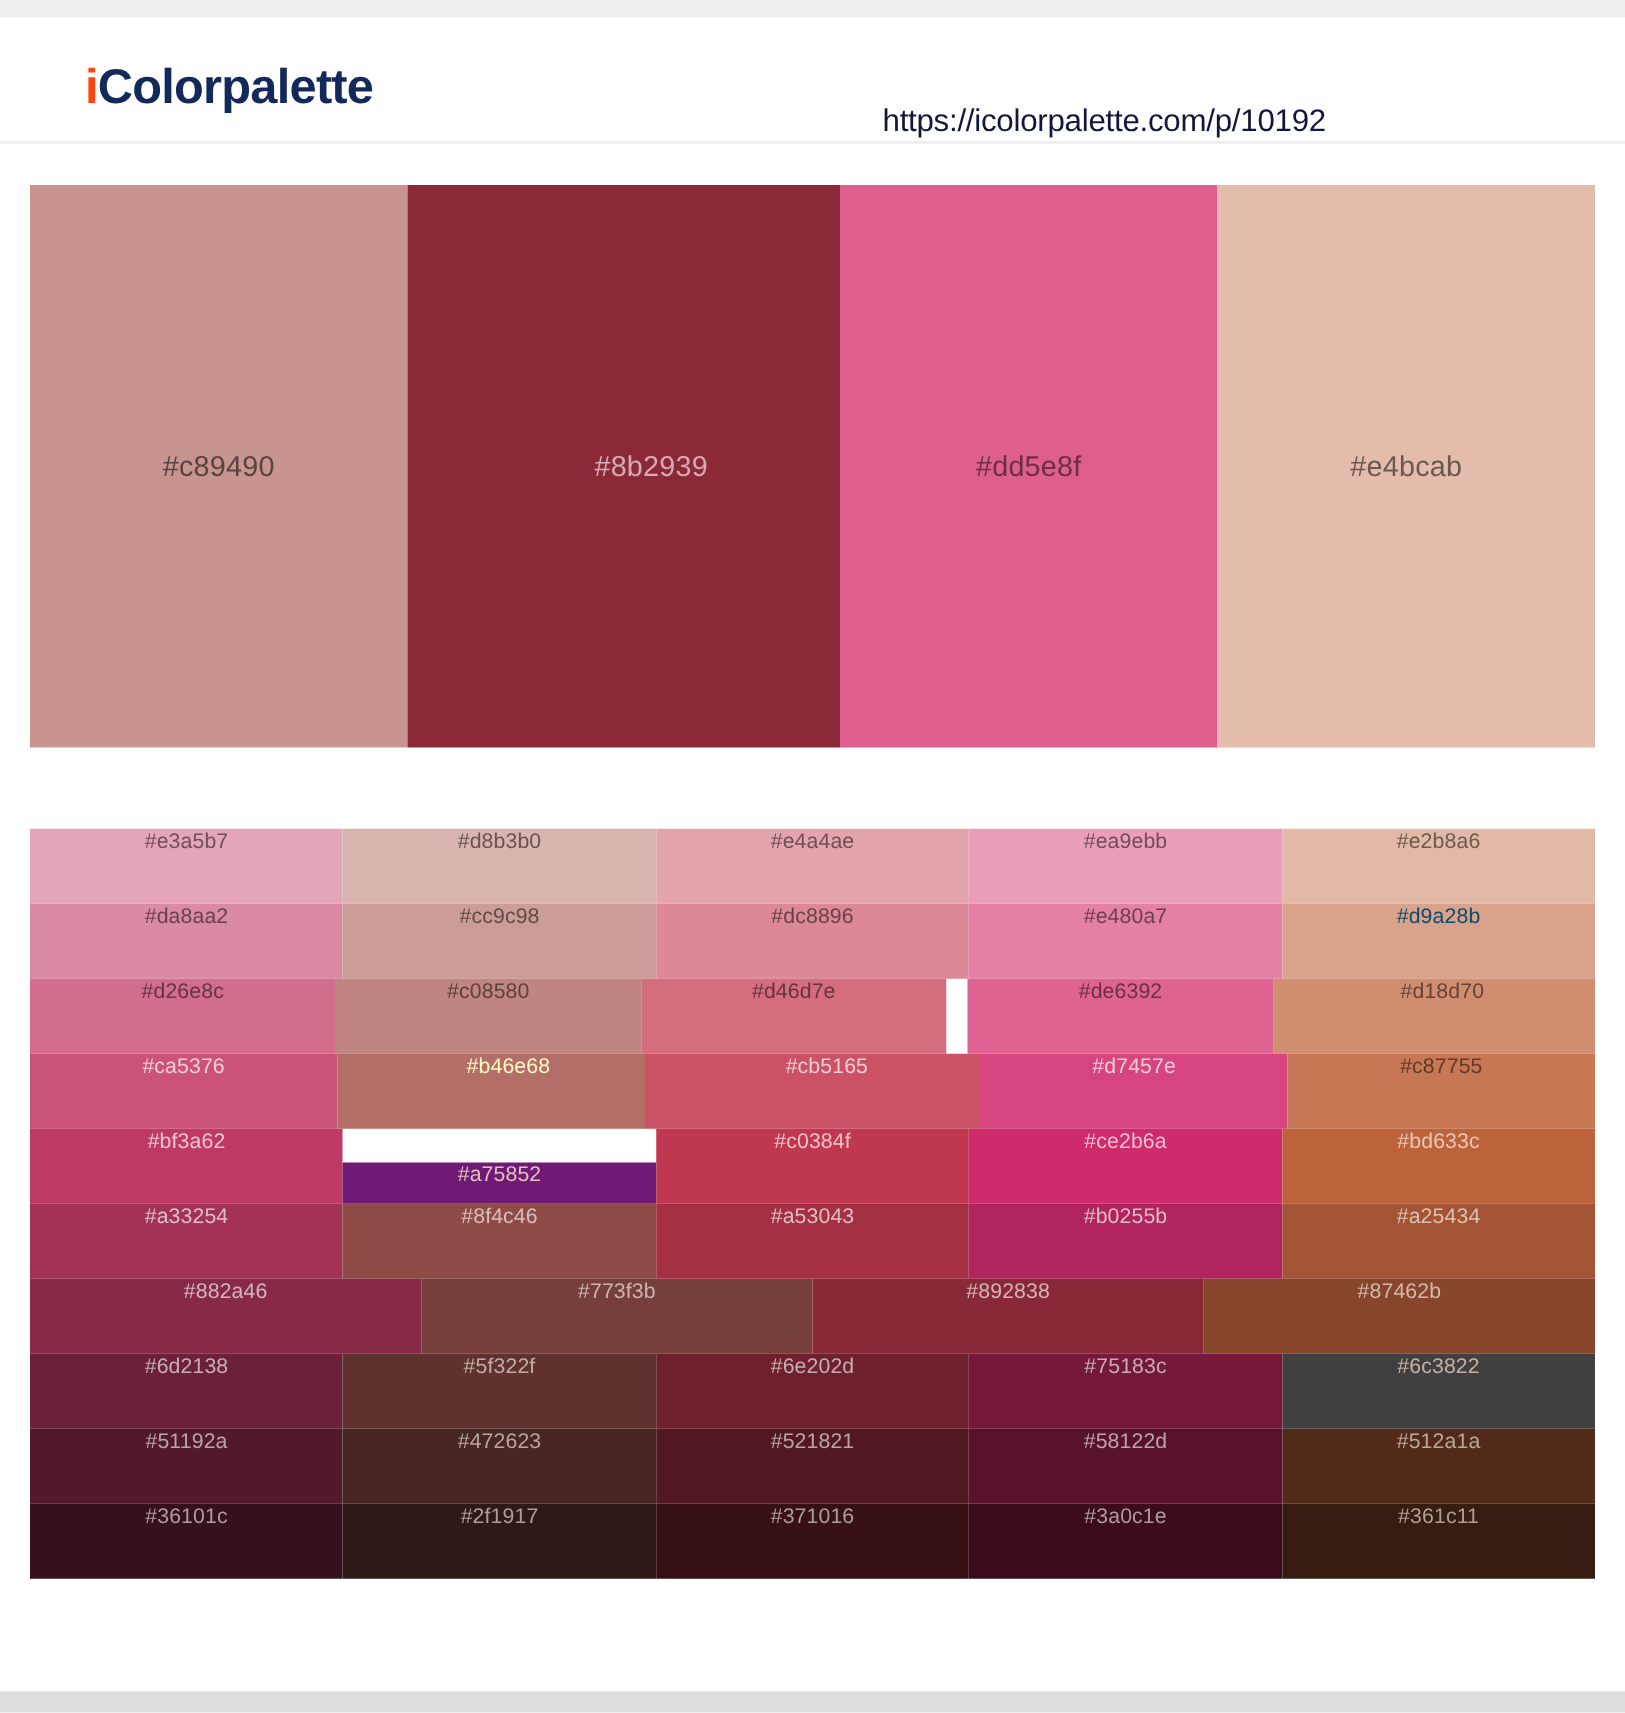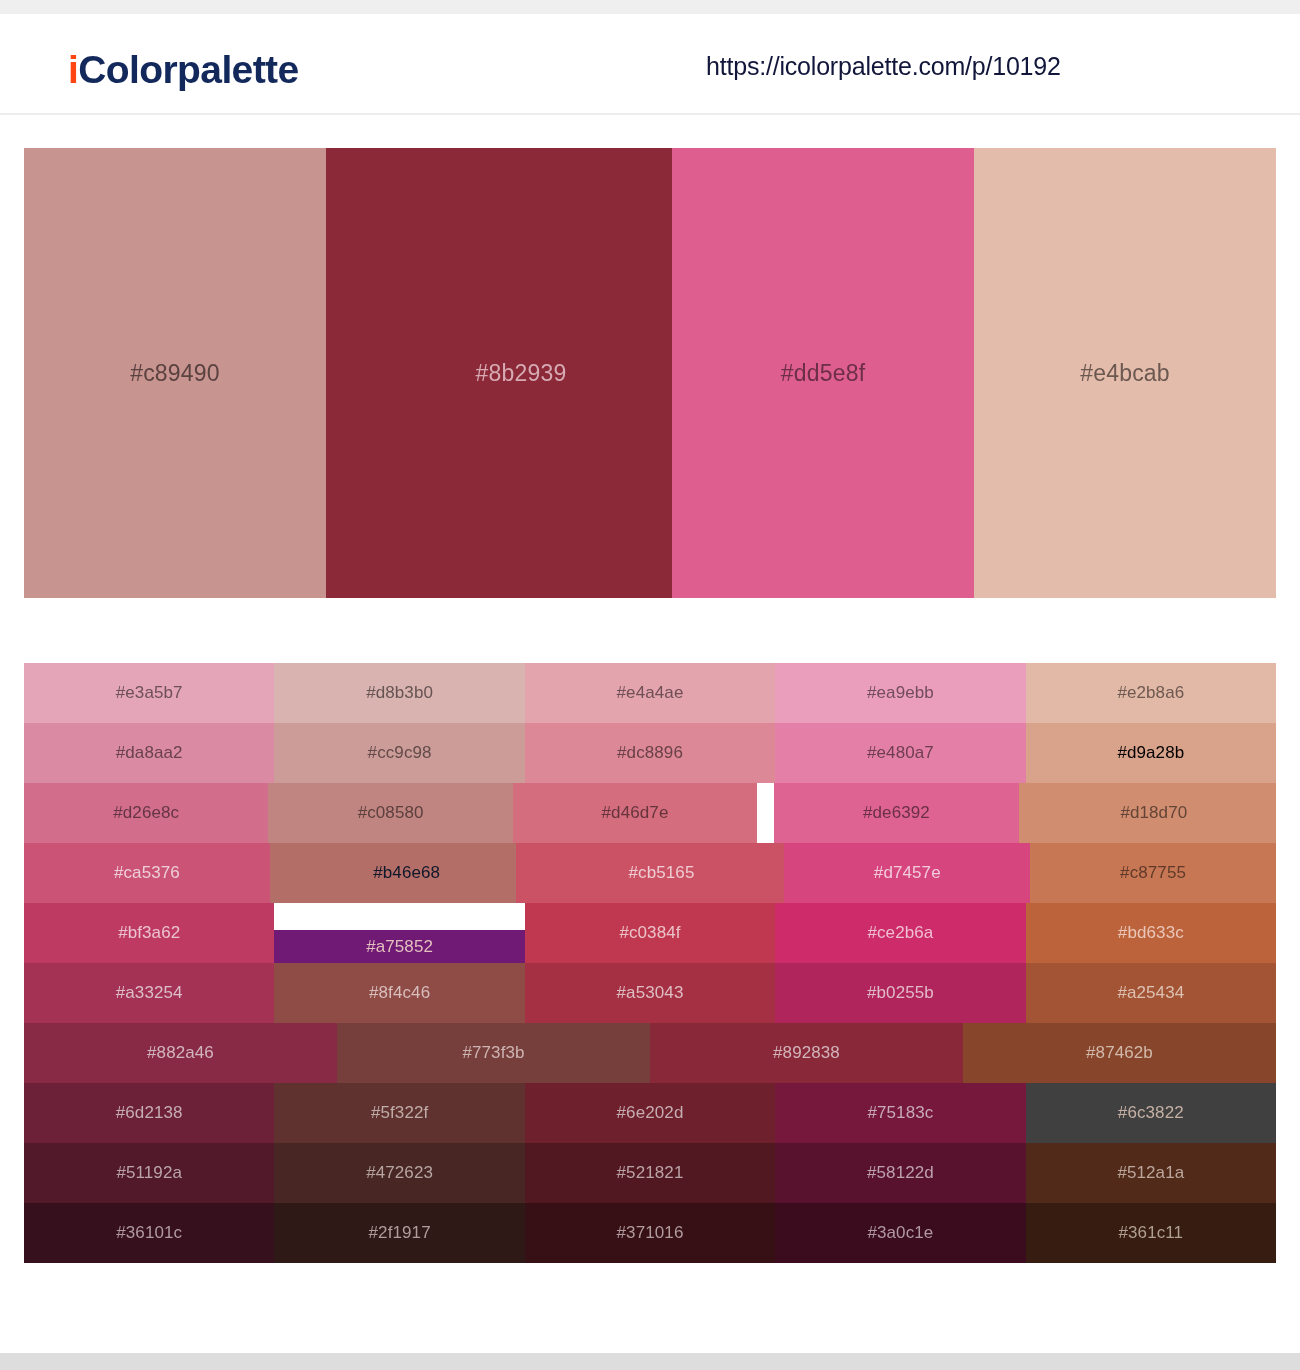--- a/index.html
+++ b/index.html
@@ -57,21 +57,21 @@
     letter-spacing: -0.6px;
     line-height: 1;
     white-space: nowrap;
   }
   .logo-i  { color: #ff4612; }
   .logo-rest { color: #13295c; }
 
   .page-url {
     position: absolute;
     left: 706px;
-    top: 38px;
+    top: 69px;
     font-size: 25px;
     color: #11163a;
     letter-spacing: -0.2px;
     white-space: nowrap;
   }
 
   
   .swatch-band {
     position: absolute;
     left: 24px;
@@ -101,21 +101,21 @@
     display: flex;
     flex-direction: column;
   }
   .shade-row {
     flex: 1 1 0;
     display: flex;
   }
   .shade-cell {
     flex: 1 1 0;
     display: flex;
-    align-items: center;
+    align-items: flex-start;
     justify-content: center;
   }
   .shade-label {
     font-size: 17px;
     letter-spacing: 0.1px;
   }
 </style>
 </head>
 <body>
 
@@ -170,21 +170,21 @@
         <div class="shade-cell" style="background: rgb(204, 156, 152);">
           <span class="shade-label" style="color: rgb(98, 74, 73);">#cc9c98</span>
         </div>
         <div class="shade-cell" style="background: rgb(220, 136, 150);">
           <span class="shade-label" style="color: rgb(106, 65, 72);">#dc8896</span>
         </div>
         <div class="shade-cell" style="background: rgb(228, 128, 167);">
           <span class="shade-label" style="color: rgb(110, 61, 80);">#e480a7</span>
         </div>
         <div class="shade-cell" style="background: rgb(217, 162, 139);">
-          <span class="shade-label" style="color: #000000;">#d9a28b</span>
+          <span class="shade-label" style="color: #0c4a6e;">#d9a28b</span>
         </div>
       </div>
       <div class="shade-row">
         <div class="shade-cell" style="background: rgb(210, 110, 140);">
           <span class="shade-label" style="color: rgb(100, 53, 67);">#d26e8c</span>
         </div>
         <div class="shade-cell" style="background: rgb(192, 133, 128);">
           <span class="shade-label" style="color: rgb(92, 64, 62);">#c08580</span>
         </div>
         <div class="shade-cell" style="background: rgb(212, 109, 126);">
@@ -195,21 +195,21 @@
         </div>
         <div class="shade-cell" style="background: rgb(209, 141, 112); padding-left: 13px;">
           <span class="shade-label" style="color: rgb(100, 68, 54);">#d18d70</span>
         </div>
       </div>
       <div class="shade-row">
         <div class="shade-cell" style="background: rgb(202, 83, 118);">
           <span class="shade-label" style="color: rgb(238, 207, 217);">#ca5376</span>
         </div>
         <div class="shade-cell" style="background: rgb(180, 110, 104);">
-          <span class="shade-label" style="color: #0f172a; margin-left: 28px;">#b46e68</span>
+          <span class="shade-label" style="color: #fef9c3; margin-left: 28px;">#b46e68</span>
         </div>
         <div class="shade-cell" style="background: rgb(203, 81, 101); padding-left: 23px;">
           <span class="shade-label" style="color: rgb(238, 205, 211);">#cb5165</span>
         </div>
         <div class="shade-cell" style="background: rgb(215, 69, 126);">
           <span class="shade-label" style="color: rgb(242, 203, 219);">#d7457e</span>
         </div>
         <div class="shade-cell" style="background: rgb(200, 119, 85);">
           <span class="shade-label" style="color: rgb(95, 58, 41);">#c87755</span>
         </div>

